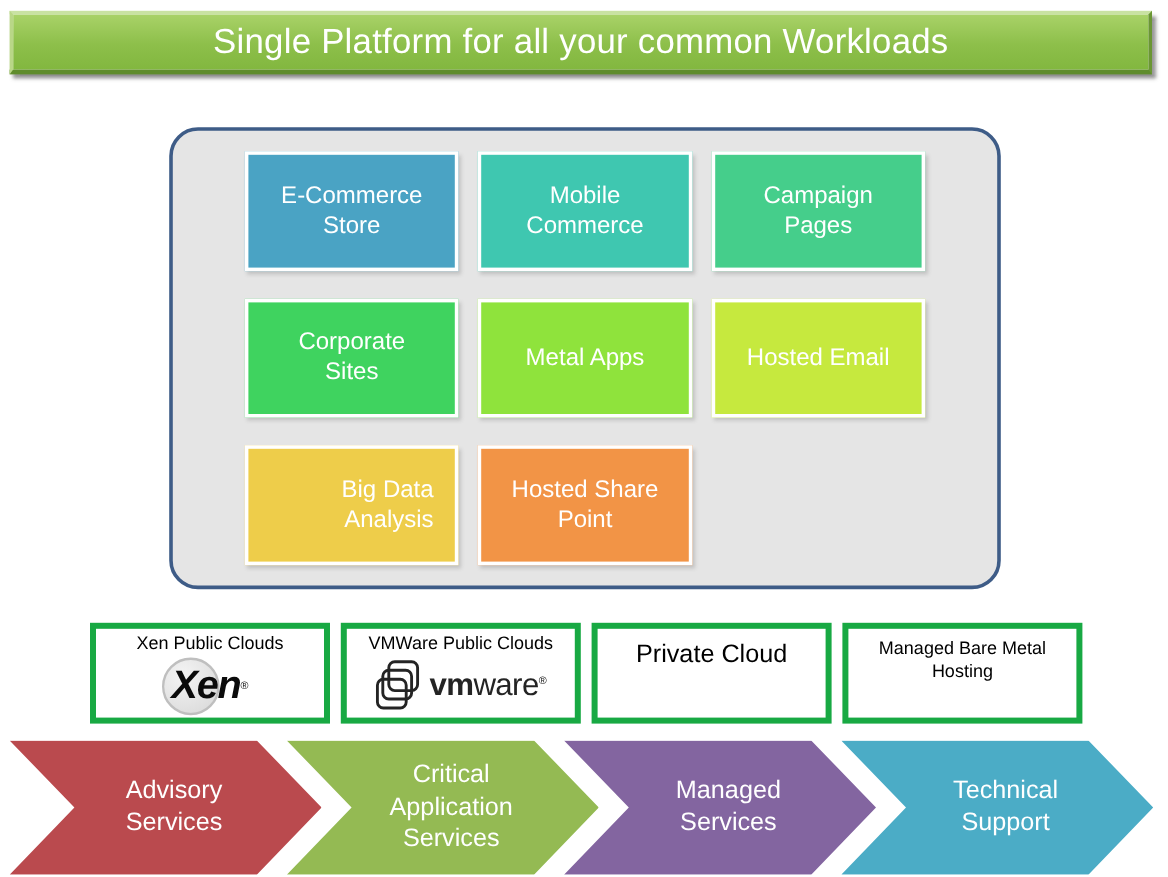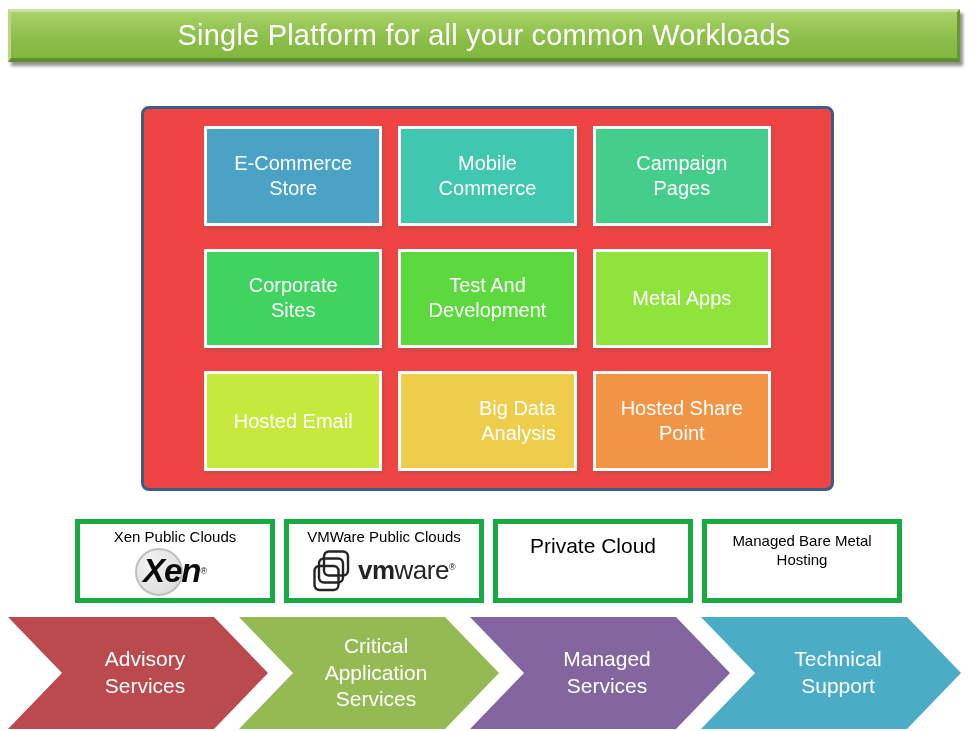--- a/index.html
+++ b/index.html
@@ -13,22 +13,22 @@
     background:linear-gradient(180deg,#a9d268 0%,#8dbf4a 55%,#82b73f 100%);
     border-top:3px solid #c9e2a2;border-left:3px solid #b9d787;
     border-right:3px solid #6a9634;border-bottom:4px solid #5f8c2c;
     box-shadow:3px 4px 3px rgba(110,110,110,0.75);
     display:flex;align-items:center;justify-content:center;
   }
   .banner span{color:#ffffff;font-size:29px;letter-spacing:0.2px;}
   
   .workloads{
     position:absolute;left:141px;top:106px;width:693px;height:385px;
-    box-sizing:border-box;background:#ef4444;border:3px solid #3E5C87;
-    border-radius:8px;
+    box-sizing:border-box;background:#e5e5e5;border:3px solid #3E5C87;
+    border-radius:24px;
     display:grid;grid-template-columns:repeat(3,1fr);
     gap:23px 16px;padding:17px 60px;
   }
   .tile{
     border:3px solid #ffffff;box-sizing:border-box;
     box-shadow:2px 3px 3px rgba(90,90,90,0.25);
     display:flex;align-items:center;justify-content:center;
     text-align:center;color:#ffffff;font-size:20px;line-height:1.25;
     padding:0 18px;
   }
@@ -76,21 +76,20 @@
 
 <div class="banner">
   <span>Single Platform for all your common Workloads</span>
 </div>
 
 <div class="workloads">
   <div class="tile" style="background-color: rgb(74, 163, 196);">E-Commerce Store</div>
   <div class="tile" style="background-color: rgb(63, 199, 176);">Mobile Commerce</div>
   <div class="tile" style="background-color: rgb(69, 206, 139);">Campaign Pages</div>
   <div class="tile" style="background-color: rgb(63, 211, 95);">Corporate Sites</div>
-  <div class="tile" style="background-color: rgb(91, 217, 63);">Test And Development</div>
   <div class="tile" style="background-color: rgb(143, 227, 60);">Metal Apps</div>
   <div class="tile" style="background-color: rgb(198, 233, 62);">Hosted Email</div>
   <div class="tile" style="background-color: rgb(238, 205, 74); text-align: right;">Big Data Analysis</div>
   <div class="tile" style="background-color: rgb(242, 148, 70);">Hosted Share Point</div>
 </div>
 
 <div class="platforms">
 
   <div class="pbox">
     <div class="pbox-label">Xen Public Clouds</div>

